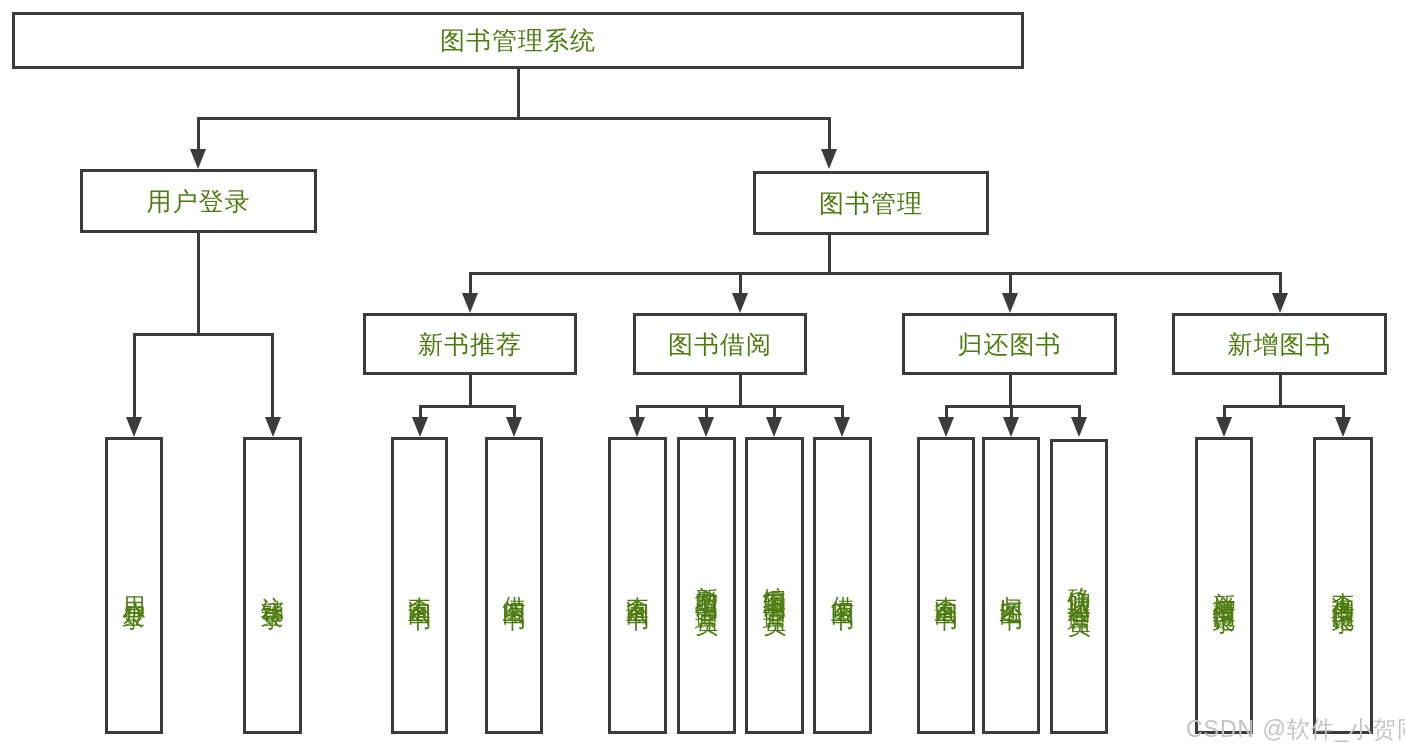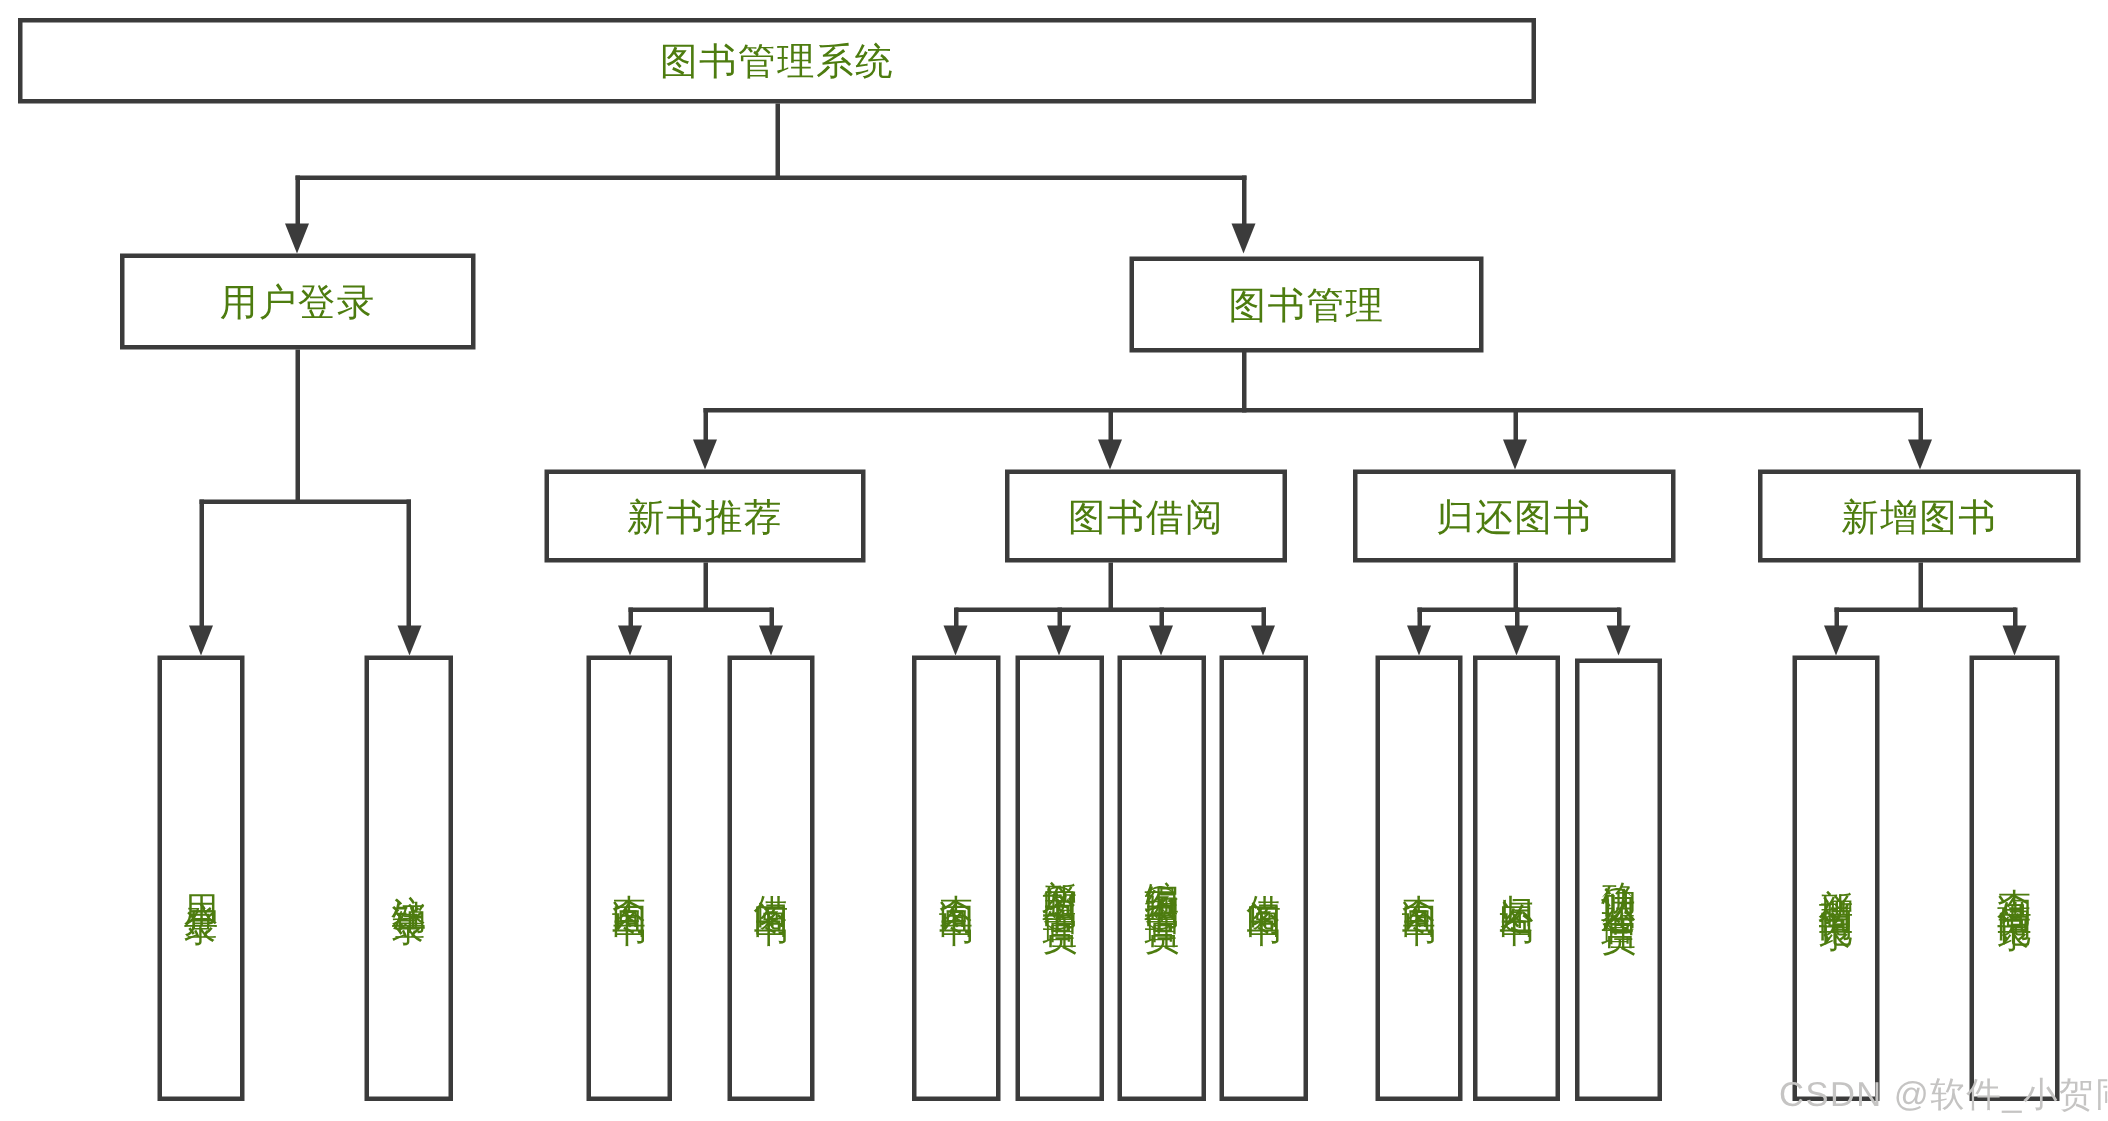--- a/index.html
+++ b/index.html
@@ -78,21 +78,21 @@
   <div class="vline" style="left:469px;top:272px;height:24px;"></div>
   <div class="arrow" style="left:462px;top:293px;"></div>
   <div class="vline" style="left:739px;top:272px;height:24px;"></div>
   <div class="arrow" style="left:732px;top:293px;"></div>
   <div class="vline" style="left:1009px;top:272px;height:24px;"></div>
   <div class="arrow" style="left:1002px;top:293px;"></div>
   <div class="vline" style="left:1279px;top:272px;height:24px;"></div>
   <div class="arrow" style="left:1272px;top:293px;"></div>
 
   <div class="box" style="left:363px;top:313px;width:214px;height:62px;">新书推荐</div>
-  <div class="box" style="left:633px;top:313px;width:188px;height:62px;margin-left:37px;">图书借阅</div>
+  <div class="box" style="left:633px;top:313px;width:174px;height:62px;">图书借阅</div>
   <div class="box" style="left:902px;top:313px;width:215px;height:62px;">归还图书</div>
   <div class="box" style="left:1172px;top:313px;width:215px;height:62px;">新增图书</div>
 
   <div class="vline" style="left:469px;top:375px;height:33px;"></div>
   <div class="vline" style="left:739px;top:375px;height:33px;"></div>
   <div class="vline" style="left:1009px;top:375px;height:33px;"></div>
   <div class="vline" style="left:1279px;top:375px;height:33px;"></div>
 
   <div class="hline" style="left:419px;top:405px;width:96px;"></div>
   <div class="hline" style="left:637px;top:405px;width:207px;"></div>

